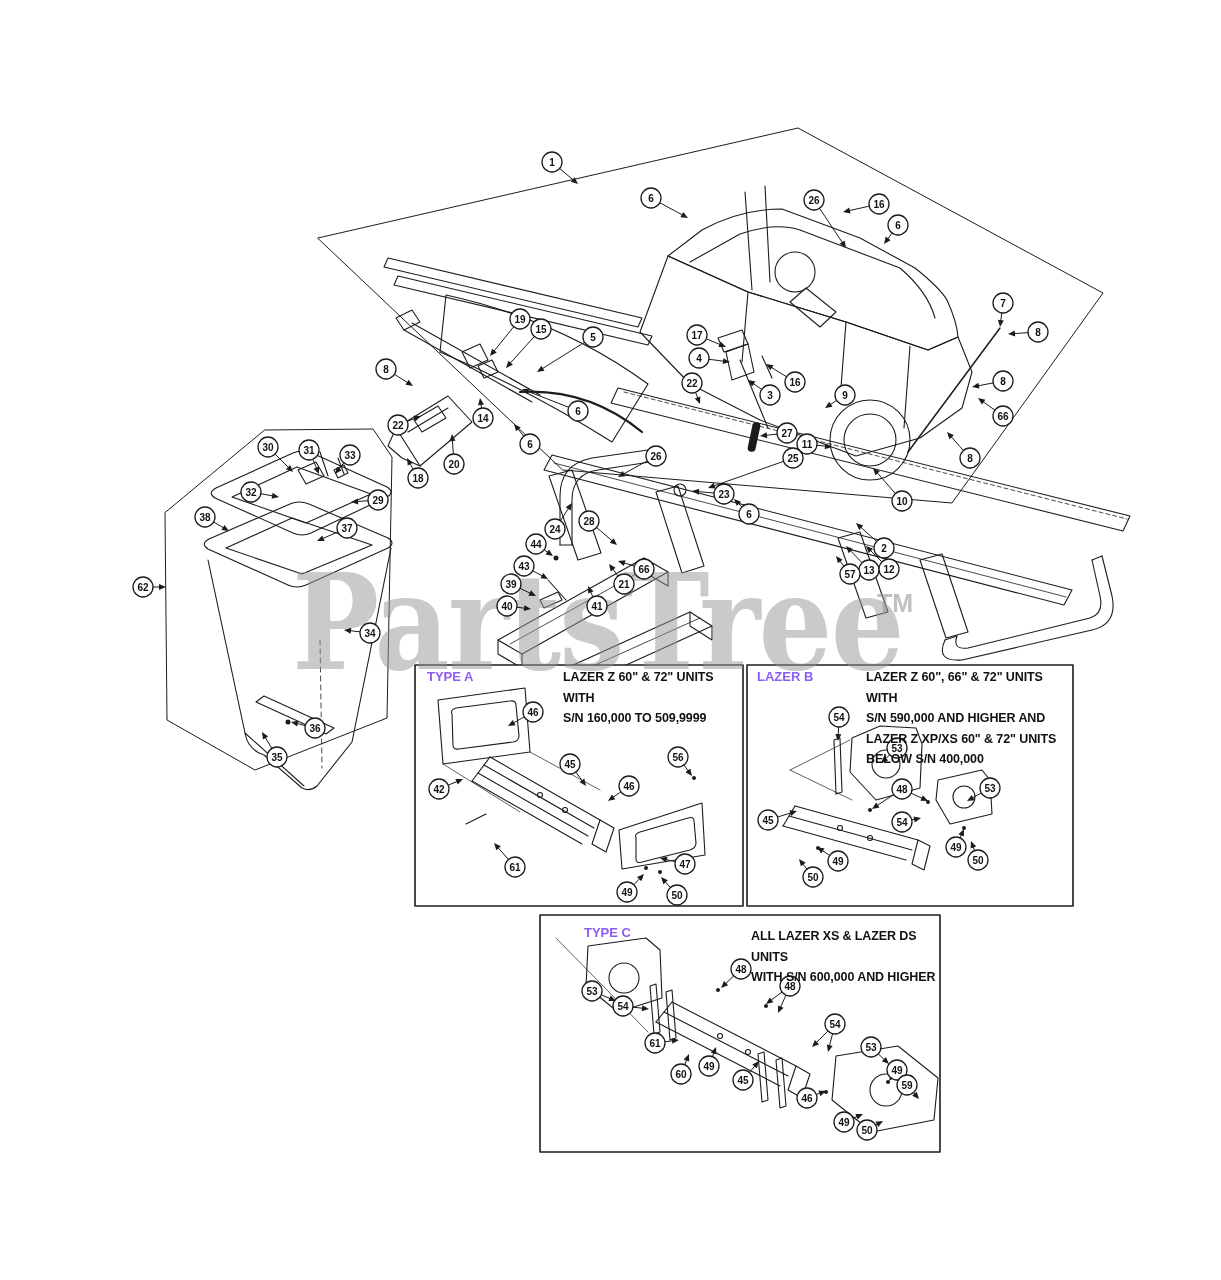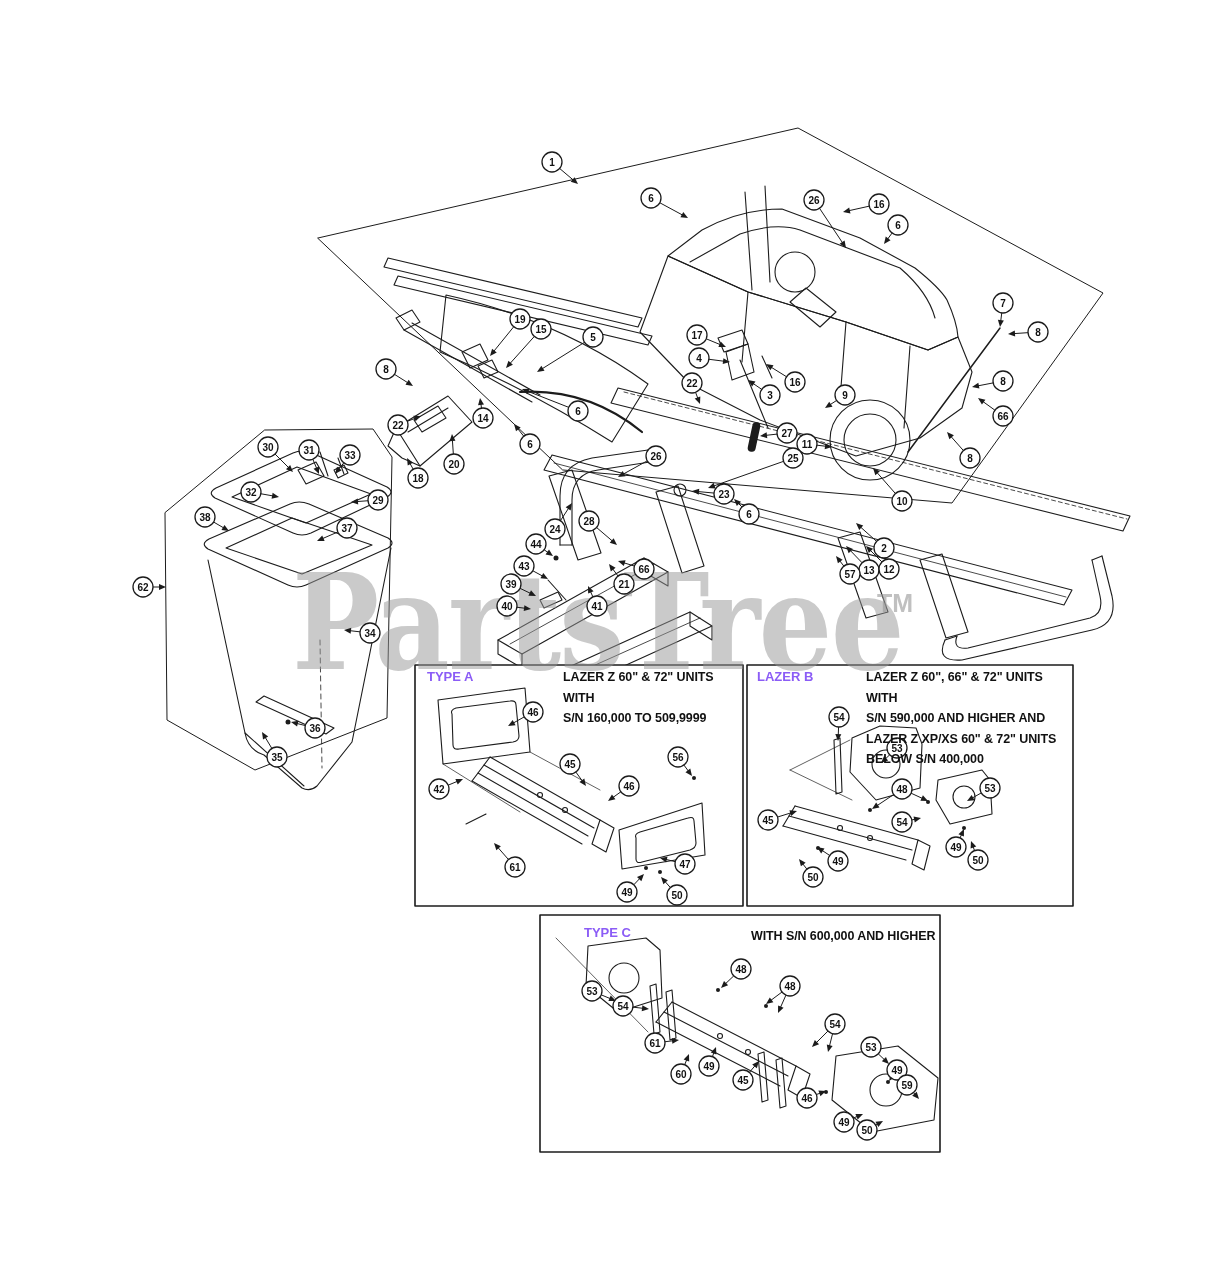--- a/index.html
+++ b/index.html
@@ -766,16 +766,17 @@
   <div class="box-label" style="left:757px;top:669px">LAZER B</div>
   <div class="box-desc" style="left:866px;top:667px;width:200px">
     <div>LAZER Z 60", 66" &amp; 72" UNITS WITH</div>
     <div>S/N 590,000 AND HIGHER AND</div>
     <div>LAZER Z XP/XS 60" &amp; 72" UNITS</div>
     <div>BELOW S/N 400,000</div>
   </div>
 
   <div class="box-label" style="left:584px;top:925px">TYPE C</div>
   <div class="box-desc" style="left:751px;top:926px;width:190px">
+    <div>ALL LAZER XS &amp; LAZER DS UNITS</div>
     <div>WITH S/N 600,000 AND HIGHER</div>
   </div>
 
 </div>
 
 </body></html>

